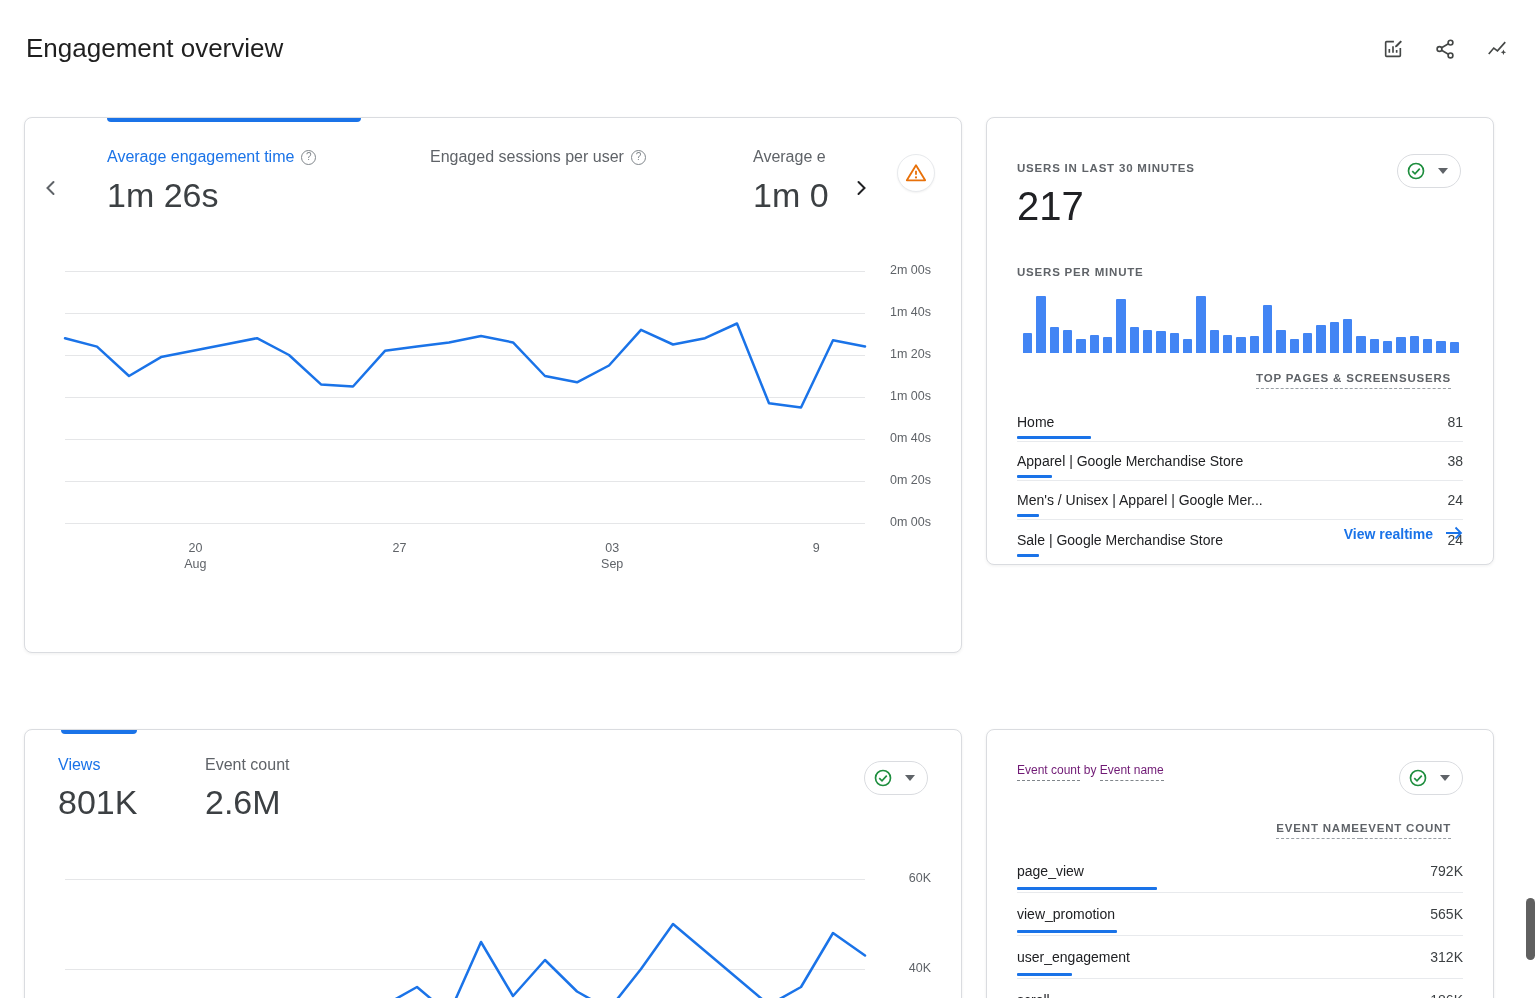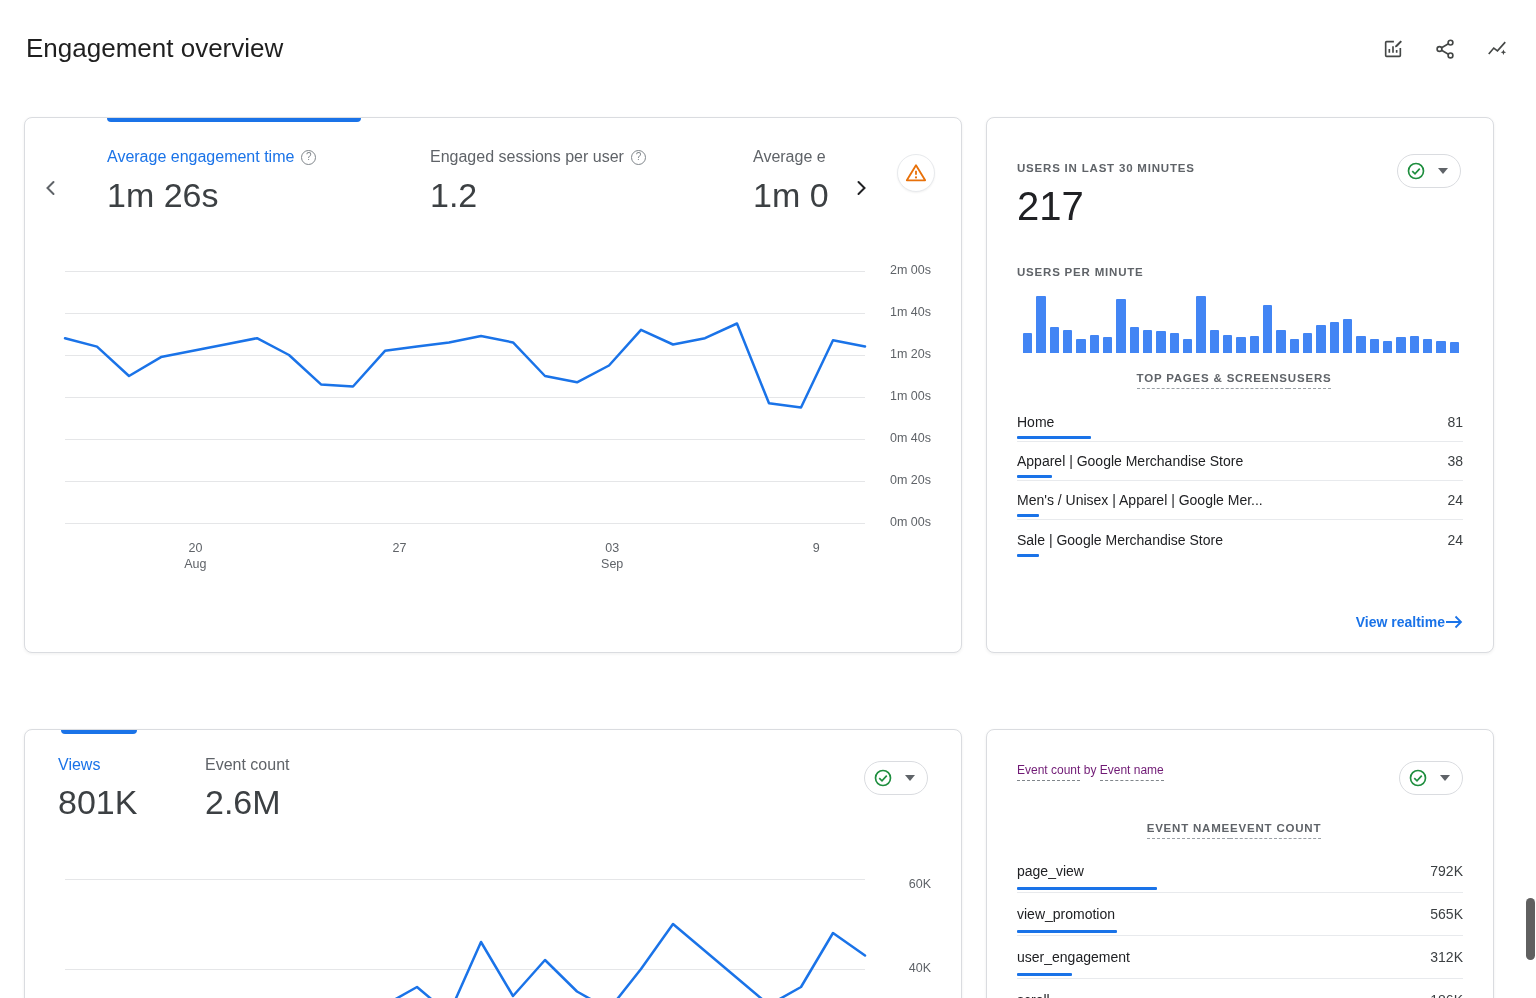--- a/index.html
+++ b/index.html
@@ -8,21 +8,21 @@
 
   
   .header{position:absolute;left:0;top:0;right:0;height:64px;display:flex;align-items:flex-end;padding:0 24px 0 26px}
   .header h1{font-size:26px;font-weight:400;color:#1f1f1f}
   .hicons{margin-left:auto;display:flex;align-items:center;gap:22px}
   .hicon{background:none;border:none;cursor:pointer;padding:4px;display:flex;align-items:center}
 
   
   .card{position:absolute;background:#fff;border:1px solid #dadce0;border-radius:8px;box-shadow:0 1px 3px rgba(60,64,67,.08);overflow:hidden}
   .card-engagement{left:24px;top:117px;width:938px;height:536px}
-  .card-realtime{left:986px;top:117px;width:508px;height:536px}
+  .card-realtime{left:986px;top:117px;width:508px;height:448px}
   .card-views{left:24px;top:729px;width:938px;height:400px}
   .card-events{left:986px;top:729px;width:508px;height:400px}
 
   .tab-indicator{position:absolute;top:0;height:4px;background:#1a73e8;border-radius:0 0 4px 4px}
   .card-engagement .tab-indicator{left:82px;width:254px}
   .card-views .tab-indicator{left:36px;width:76px}
 
   
   .metric-tabs{position:absolute;left:82px;top:30px;width:742px;height:96px;display:flex;overflow:hidden}
   .metric-tab{flex:0 0 323px;cursor:pointer}
@@ -42,35 +42,35 @@
   .gridline{position:absolute;height:1px;background:#e5e6e8}
   .ylab{position:absolute;left:846px;width:60px;text-align:right;font-size:12.5px;color:#5f6368}
   .xlab{position:absolute;width:60px;text-align:center;font-size:12.5px;color:#5f6368;line-height:16px}
 
   
   .rt-title{position:absolute;left:30px;top:44px;font-size:11.5px;font-weight:700;letter-spacing:.8px;color:#5f6368}
   .rt-value{position:absolute;left:30px;top:66px;font-size:40px;color:#202124}
   .rt-sub{position:absolute;left:30px;top:148px;font-size:11.5px;font-weight:700;letter-spacing:.8px;color:#5f6368}
   .rt-bars{position:absolute;left:36px;top:178px;width:436px;height:57px;display:flex;align-items:flex-end;gap:4px}
   .rt-bars .bar{flex:1;background:#4285f4;border-radius:1px 1px 0 0}
-  .tbl-head{position:absolute;left:30px;right:42px;display:flex;justify-content:center}
+  .tbl-head{position:absolute;left:30px;right:42px;display:flex;justify-content:flex-end}
   .card-realtime .tbl-head{top:254px}
   .card-events .tbl-head{top:92px}
   .tbl-head span{font-size:11.5px;font-weight:700;letter-spacing:.8px;color:#5f6368;border-bottom:1px dashed #9aa0a6;padding-bottom:4px;cursor:pointer}
   .rows{position:absolute;left:30px;right:30px}
   .card-realtime .rows{top:285px}
   .card-events .rows{top:120px}
   .trow{position:relative;display:flex;align-items:center;justify-content:space-between;border-bottom:1px solid #e8eaed;cursor:default}
   .trow.rt{height:39px}
   .trow.erow{height:43px}
   .trow.rt:last-child{border-bottom:none}
   .trow .name{font-size:14px;color:#202124;white-space:nowrap;overflow:hidden;text-overflow:ellipsis;max-width:380px}
   .trow .num{font-size:14px;color:#3c4043}
   .trow .minibar{position:absolute;left:0;bottom:2px;height:3px;background:#1a73e8;border-radius:1px}
-  .view-realtime{position:absolute;right:30px;bottom:22px;display:flex;align-items:center;gap:0;color:#1a73e8;font-size:14px;font-weight:700;background:none;border:none;cursor:pointer}
+  .view-realtime{position:absolute;right:30px;bottom:22px;display:flex;gap:12px;color:#1a73e8;font-size:14px;font-weight:700;background:none;border:none;cursor:pointer}
 
   
   .pill{position:absolute;display:inline-flex;align-items:center;gap:12px;height:34px;padding:0 12px 0 8px;border:1px solid #dadce0;border-radius:17px;background:#fff;cursor:pointer}
   .card-realtime .pill{right:32px;top:36px}
   .card-views .pill{right:33px;top:31px}
   .card-events .pill{right:30px;top:31px}
 
   
   .views-tabs{position:absolute;left:33px;top:26px;display:flex}
   .vtab{min-width:147px;cursor:pointer}
@@ -123,21 +123,20 @@
         <path d="M14.5 6 L8.5 12 L14.5 18" fill="none" stroke="#5f6368" stroke-width="2" stroke-linecap="round"></path>
       </svg>
   </button>
   <div class="metric-tabs">
       <div class="metric-tab selected">
         <div class="mlabel">Average engagement time<span class="help-icon">?</span></div>
         <div class="mvalue">1m 26s</div>
       </div>
       <div class="metric-tab">
         <div class="mlabel">Engaged sessions per user<span class="help-icon">?</span></div>
-        <div class="mvalue">1.2</div>
       </div>
       <div class="metric-tab">
         <div class="mlabel">Average e</div>
         <div class="mvalue">1m 0</div>
       </div>
     </div>
   <button class="chev chev-right">
     <svg width="24" height="24" viewBox="0 0 24 24">
         <path d="M9.5 6 L15.5 12 L9.5 18" fill="none" stroke="#202124" stroke-width="2" stroke-linecap="round"></path>
       </svg>
@@ -290,21 +289,21 @@
         </svg>
     </span>
     <span style="display:flex">
       <svg width="10" height="6" viewBox="0 0 10 6">
           <path d="M0 0 h10 l-5 6 z" fill="#5f6368"></path>
         </svg>
     </span>
   </button>
   <div class="linechart">
       <div class="gridline" style="top: 39px; left: 40px; width: 800px;"></div>
-      <div class="ylab" style="top: 37px; text-align: right;">60K</div>
+      <div class="ylab" style="top: 31px; text-align: right;">60K</div>
       <div class="gridline" style="top: 129px; left: 40px; width: 800px;"></div>
       <div class="ylab" style="top: 121px; text-align: right;">40K</div>
       <svg width="938" height="290" style="position: absolute; left: 0px; top: 0px; overflow: visible;">
         <polyline points="40.0,201.0 72.0,205.5 104.0,196.5 136.0,201.0 168.0,192.0 200.0,196.5 232.0,187.5 264.0,192.0 296.0,183.0 328.0,174.0 360.0,165.0 392.0,147.0 424.0,174.0 456.0,102.0 488.0,156.0 520.0,120.0 552.0,151.5 584.0,169.5 616.0,129.0 648.0,84.0 680.0,111.0 712.0,138.0 744.0,165.0 776.0,147.0 808.0,93.0 840.0,115.5" fill="none" stroke="#1a73e8" stroke-width="2.5" stroke-linejoin="round" stroke-linecap="round"></polyline>
       </svg>
     </div>
 </section>
 
 <section class="card card-events">
   <div class="ec-title">

